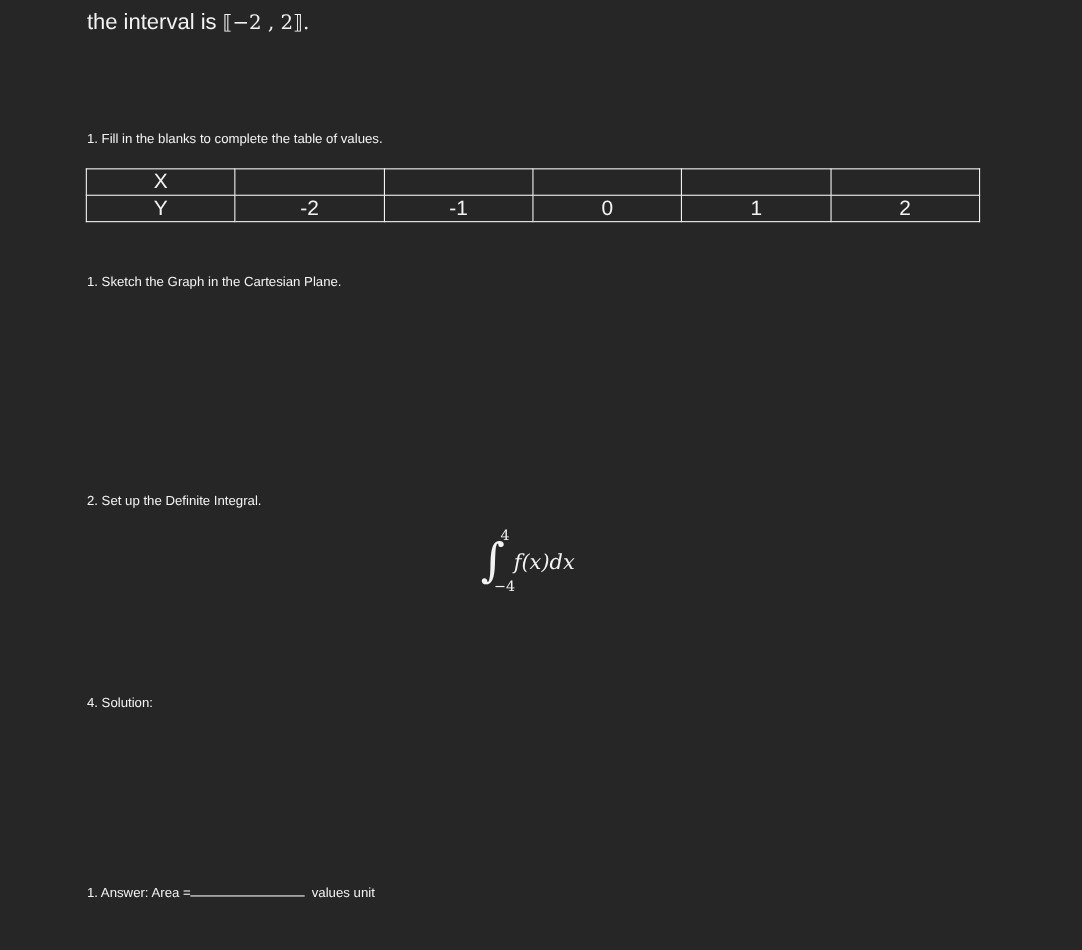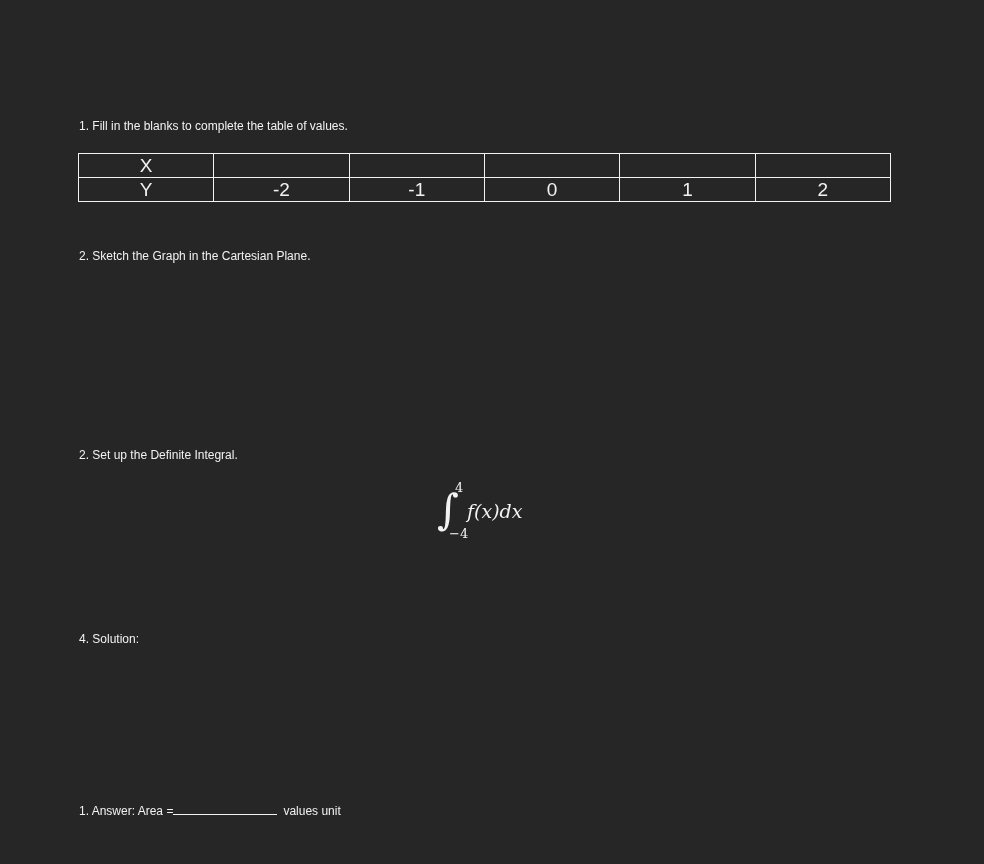--- a/index.html
+++ b/index.html
@@ -22,20 +22,23 @@
   .int-sign { position:absolute; left:0; top:4px; font-size:42px; line-height:52px; font-style:normal; }
   .int-upper { position:absolute; left:18px; top:0px; font-size:13px; }
   .int-lower { position:absolute; left:12px; top:46px; font-size:13px; }
   .int-body { position:absolute; left:30px; top:20px; font-size:19px; font-style:italic; }
   .blank { display:inline-block; width:104px; border-bottom:1.5px solid #f2f2f2; height:22px; vertical-align:baseline; margin-right:6px; }
 </style>
 </head>
 <body>
 
 <div class="abs prompt">
+  <div>
+    <span>the interval is </span><span class="serif">⟦−2 , 2⟧.</span>
+  </div>
 </div>
 
 <div class="abs text" style="left:79px;top:113px">1. Fill in the blanks to complete the table of values.</div>
 
 <table class="values">
   <tbody>
       <tr>
     <td>X</td>
     <td></td>
     <td></td>
@@ -47,21 +50,21 @@
     <td>Y</td>
     <td>-2</td>
     <td>-1</td>
     <td>0</td>
     <td>1</td>
     <td>2</td>
   </tr>
 </tbody>
   </table>
 
-<div class="abs text" style="left:79px;top:243px">2. Sketch the Graph in the Cartesian Plane.</div>
+<div class="abs text" style="left:79px;top:243px">1. Sketch the Graph in the Cartesian Plane.</div>
 
 <div class="abs text" style="left:79px;top:442px">2. Set up the Definite Integral.</div>
 
 <div class="abs integral">
   <span class="int-sign">∫</span>
   <span class="int-upper">4</span>
   <span class="int-lower">−4</span>
   <span class="int-body">f(x)dx</span>
 </div>
 

